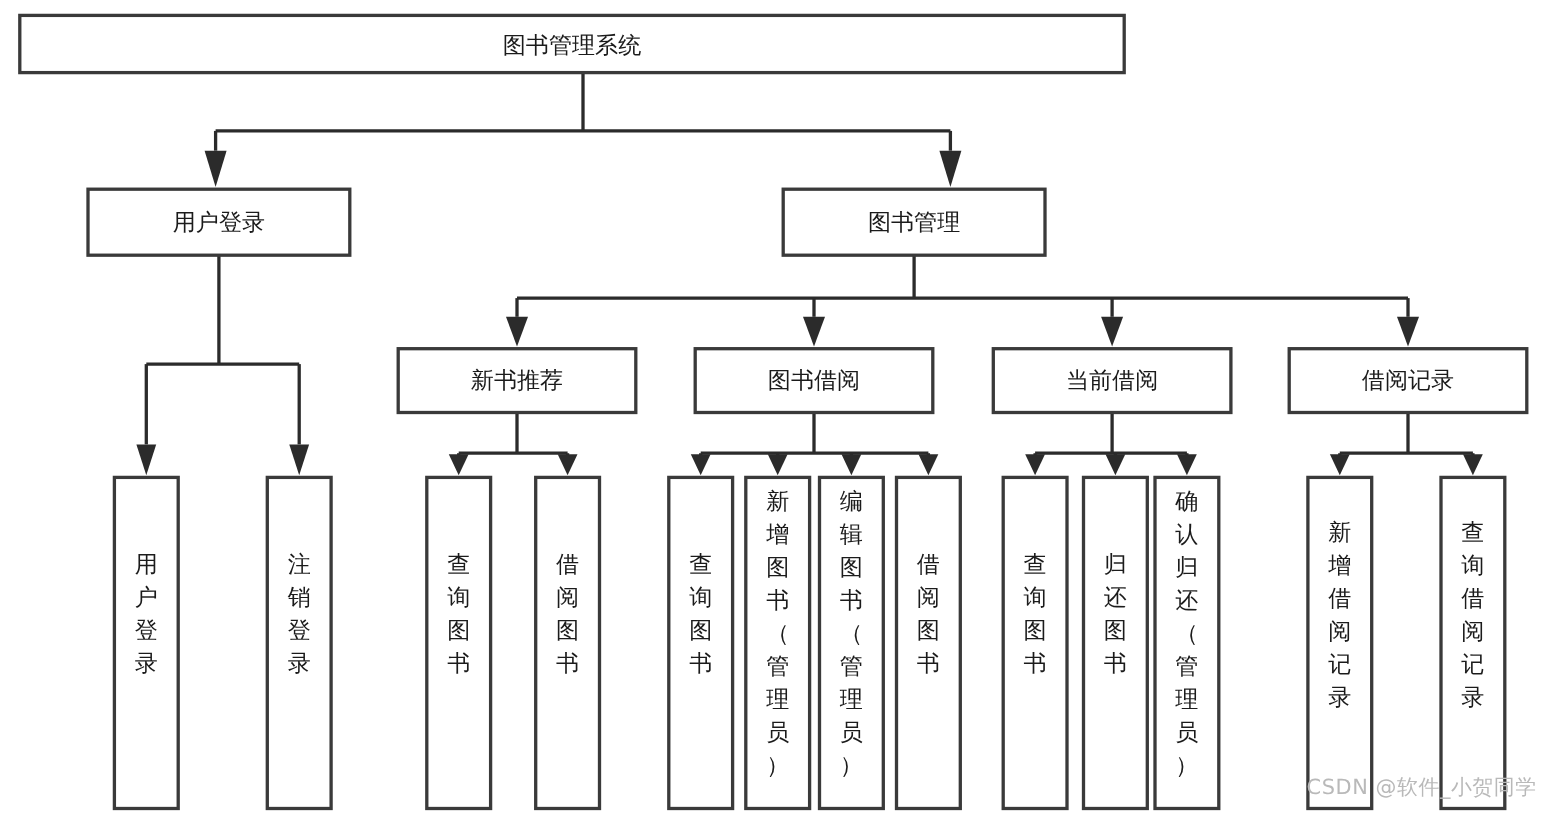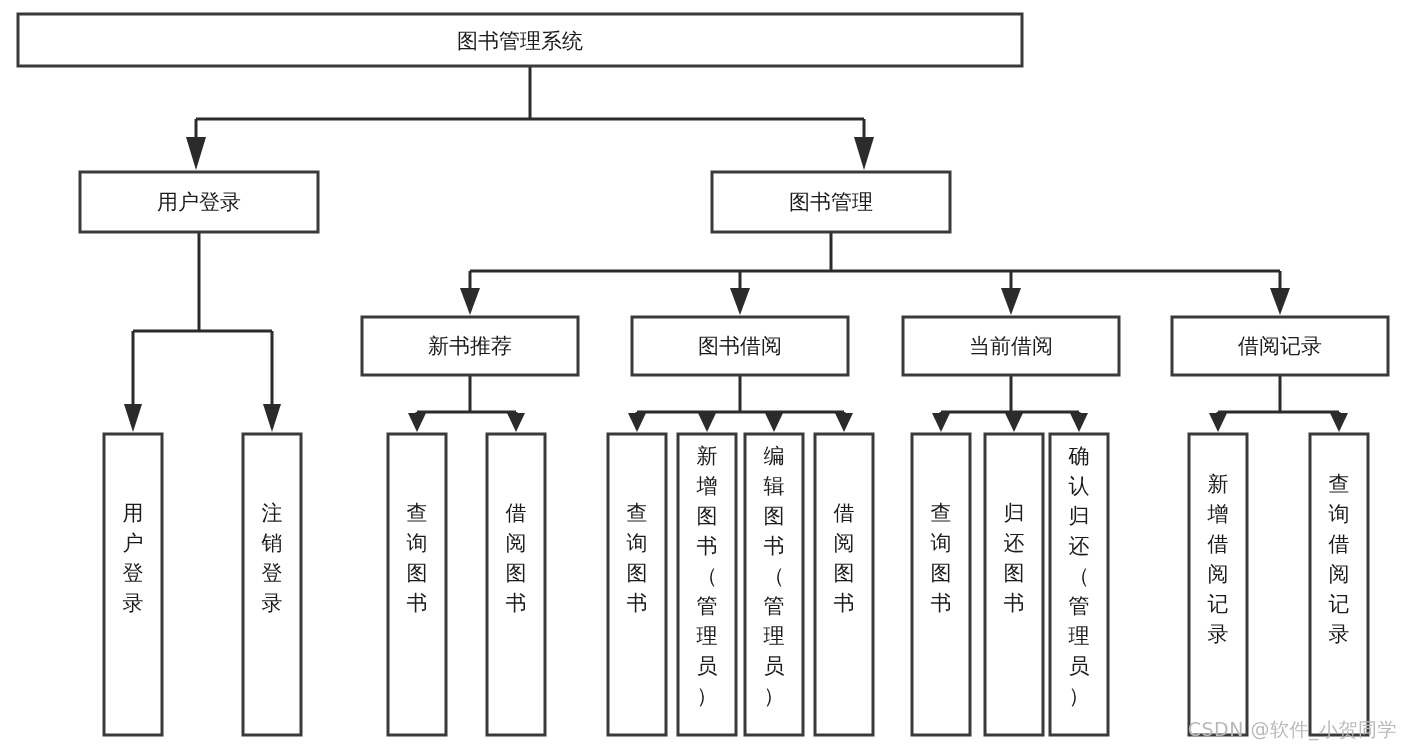--- a/index.html
+++ b/index.html
@@ -52,21 +52,21 @@
   }
   .node-label-v {
     font-family: "DejaVu Sans", "Liberation Sans", sans-serif;
     font-size: 21px;
     fill: #1b1b1b;
     text-anchor: middle;
   }
   .watermark-text {
     position: absolute;
     right: 8px;
-    bottom: 4px;
+    bottom: 18px;
     font-family: "DejaVu Sans", "Liberation Sans", sans-serif;
     font-size: 19px;
     color: #b9b9b9;
     white-space: nowrap;
     letter-spacing: 0.5px;
     user-select: none;
   }
 </style>
 </head>
 <body>

